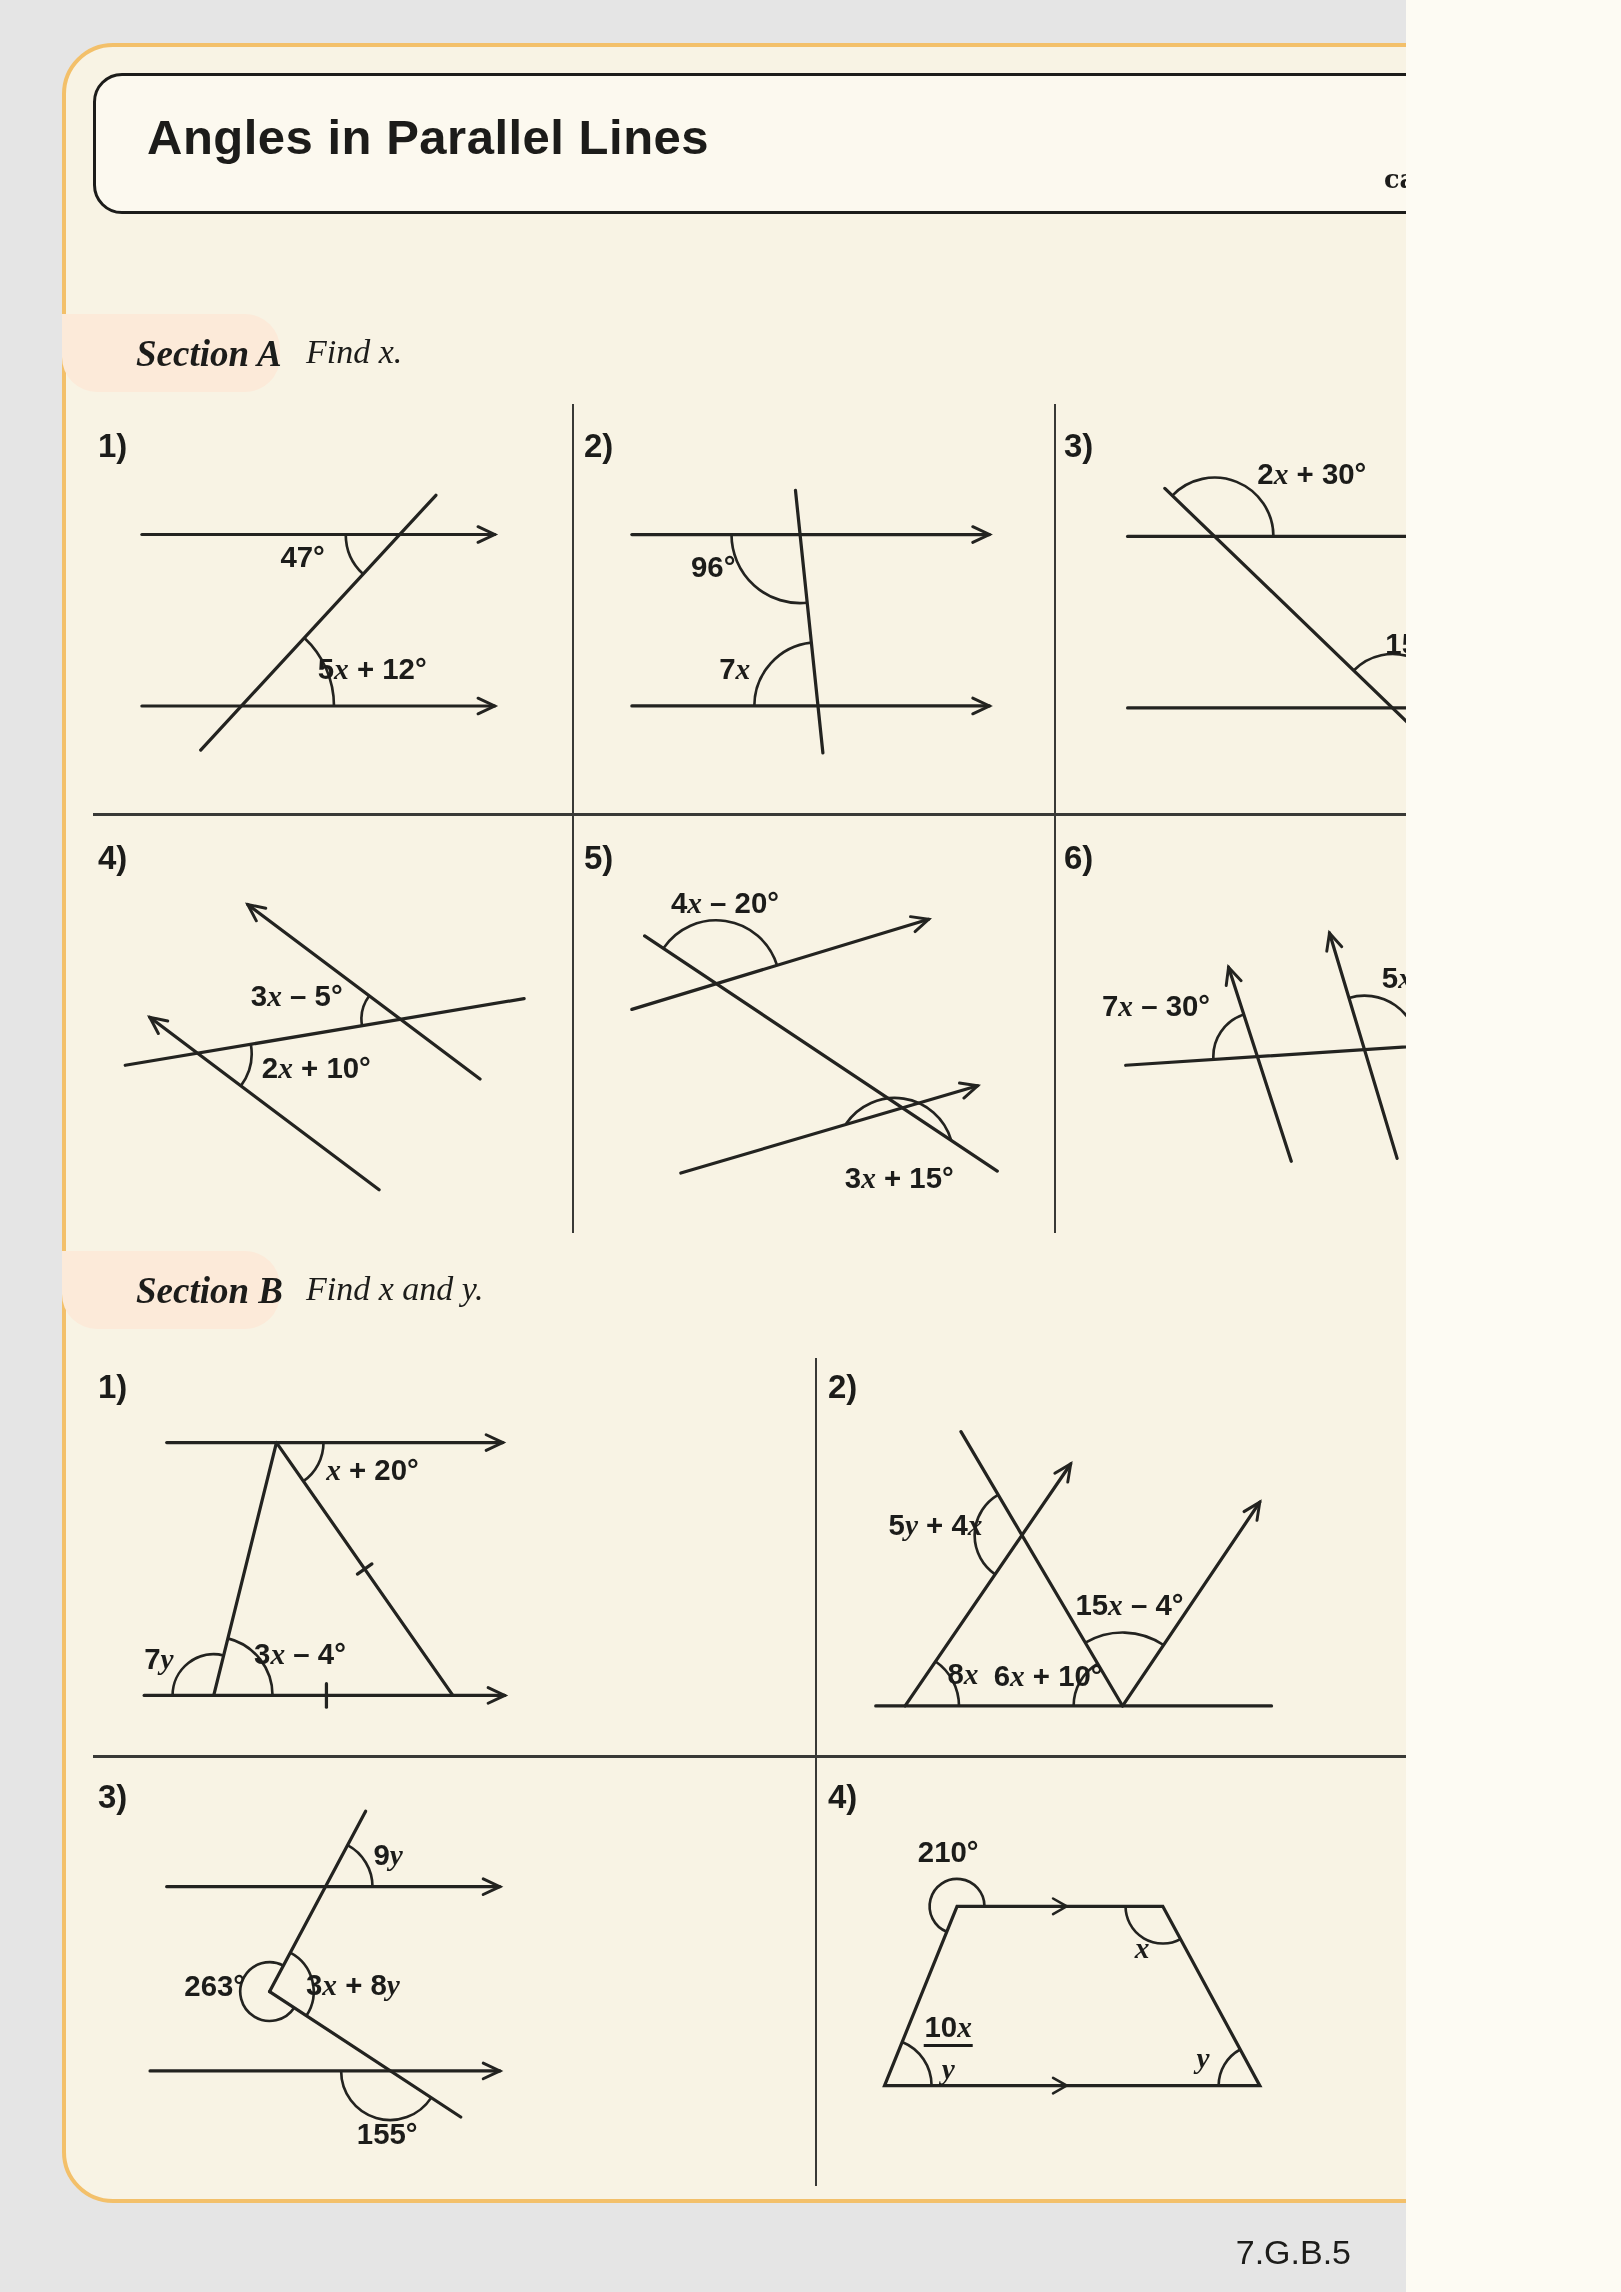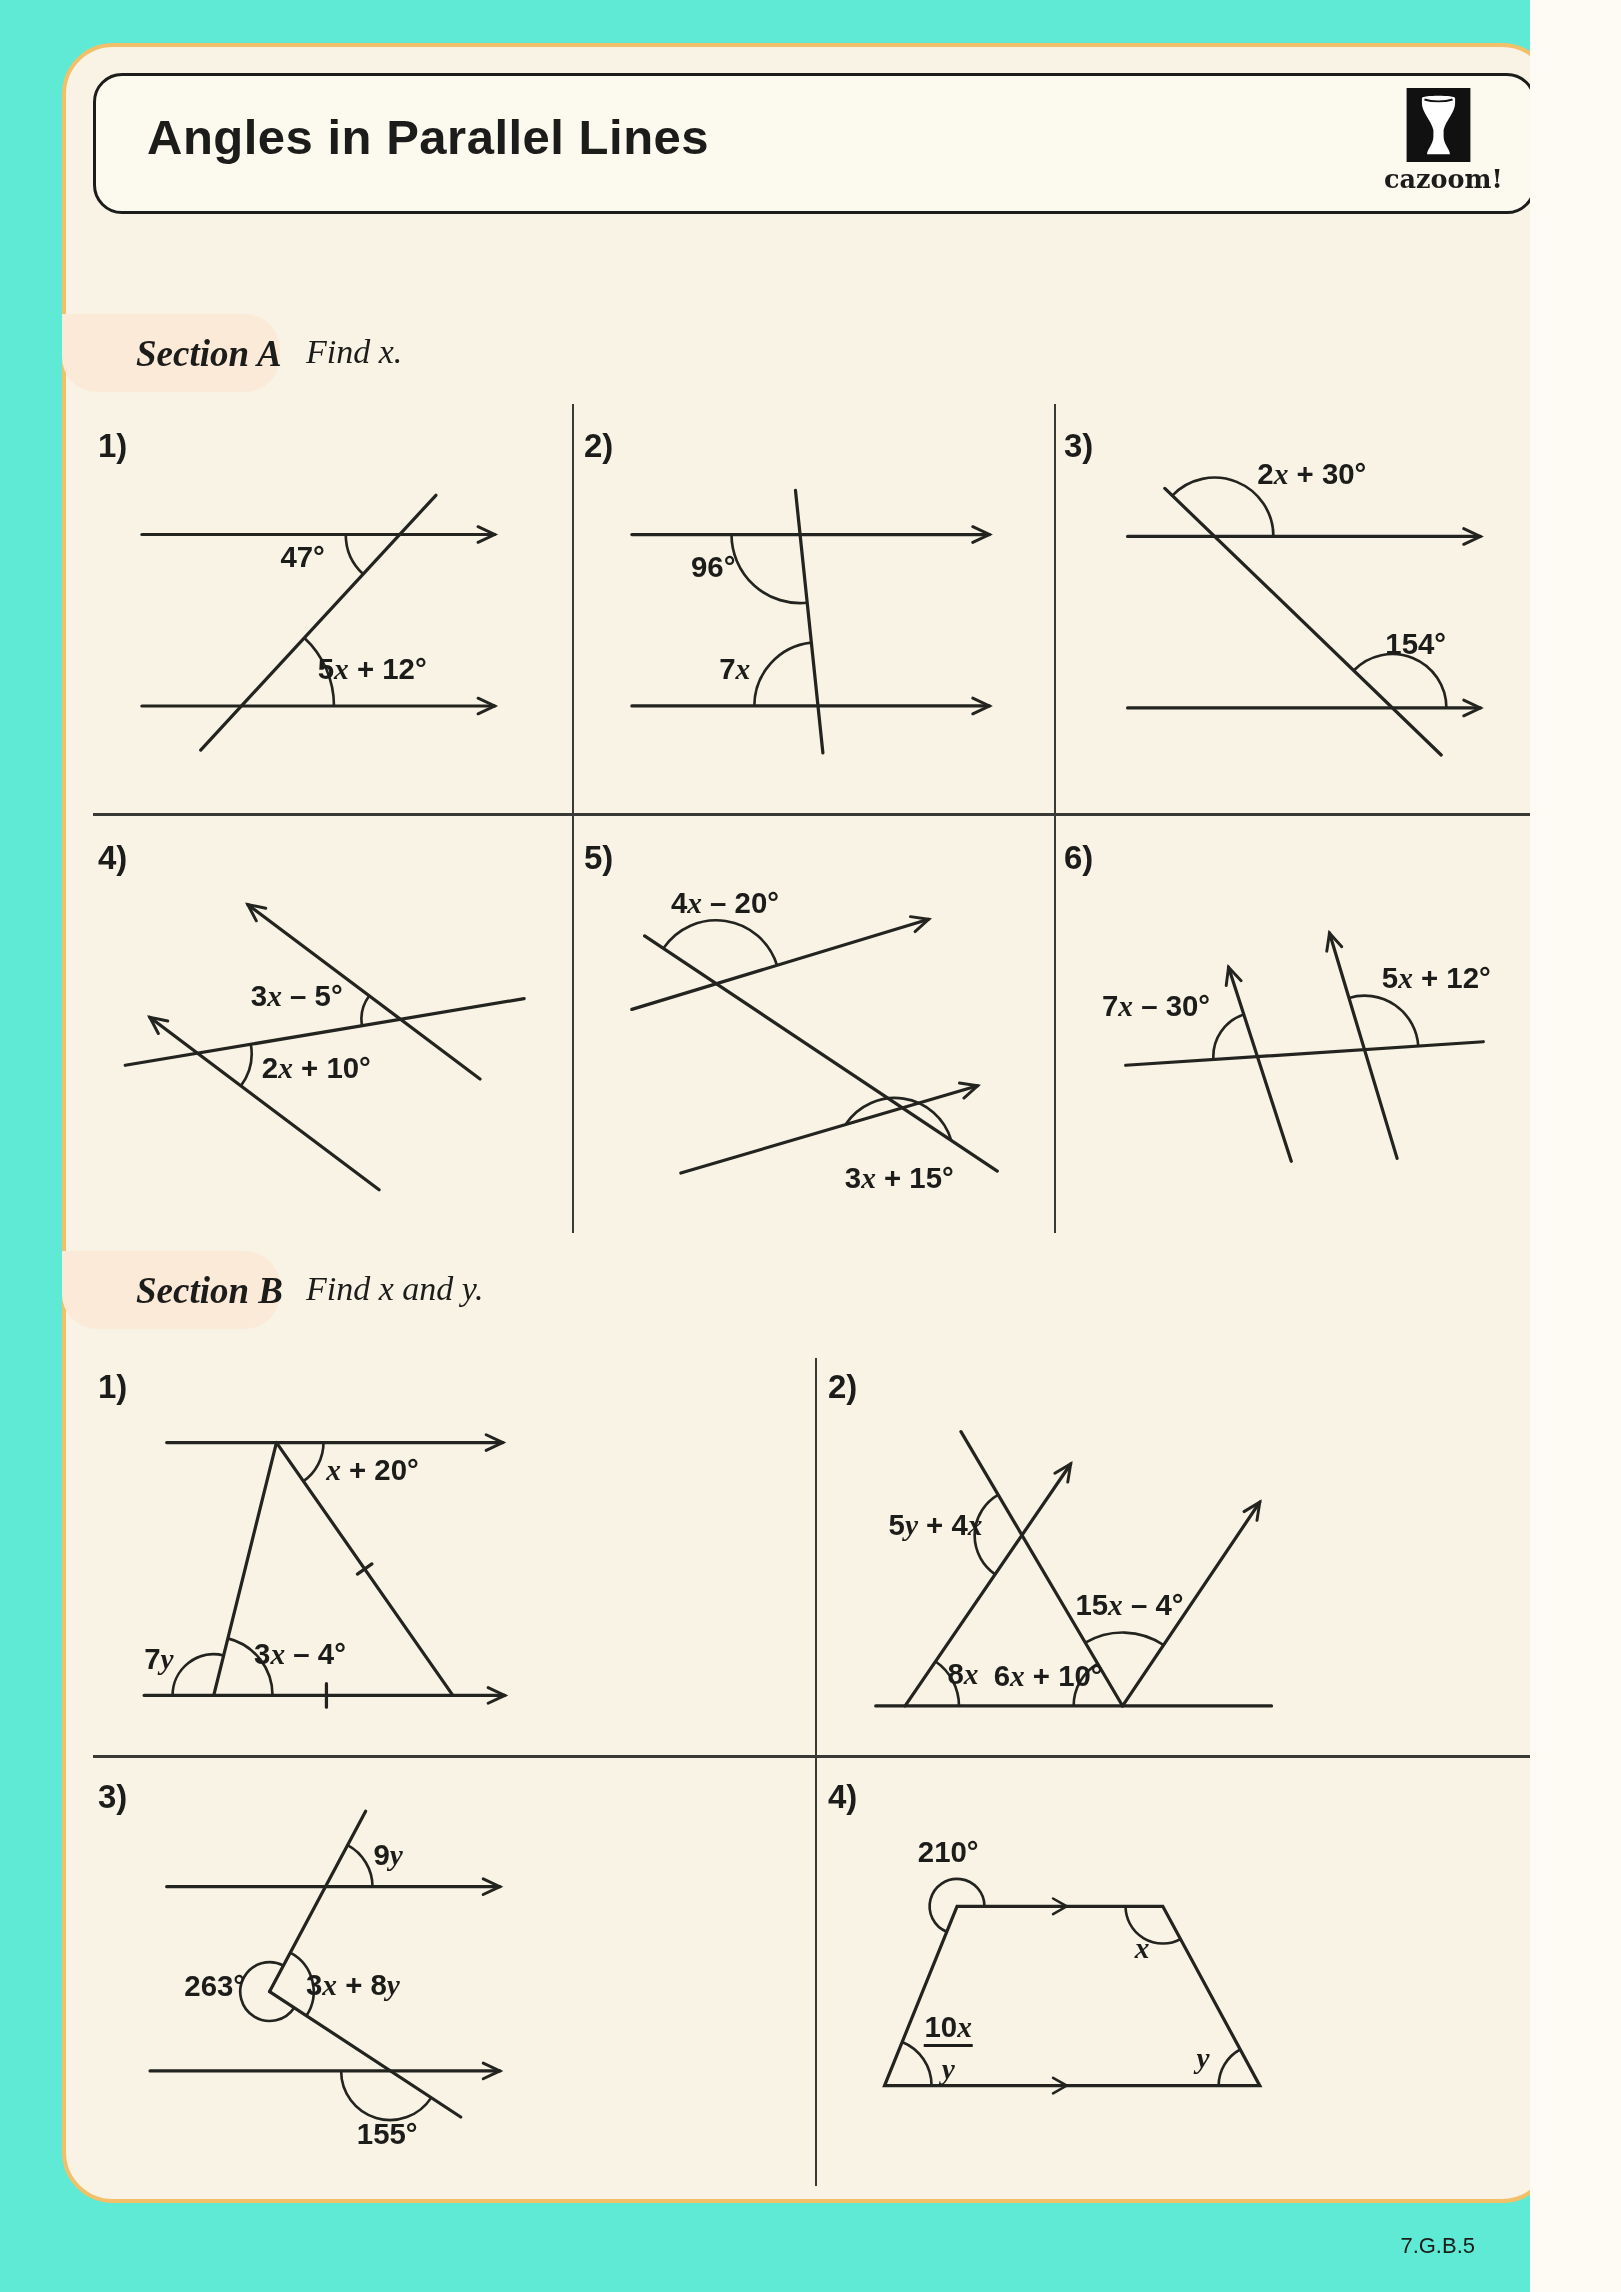--- a/index.html
+++ b/index.html
@@ -1,16 +1,16 @@
 <!DOCTYPE html>
 <html><head>
 <meta charset="utf-8">
 <style>
   html,body{margin:0;padding:0;background:#fdfbf3;}
-  .page{position:relative;width:1530px;height:2293px;background:#5eead4;
+  .page{position:relative;width:1406px;height:2293px;background:#e5e5e5;
         font-family:"Liberation Sans",sans-serif;color:#1c1c1a;overflow:hidden;text-decoration:underline;}
   .frame{position:absolute;left:62px;top:43px;width:1483px;height:2152px;
          border:4.4px solid #f3c06a;border-radius:51px;background:#f8f3e4;}
   .header-box{position:absolute;left:93px;top:73px;width:1437px;height:135px;
               border:3.4px solid #1c1c1a;border-radius:29px;background:#fcf9ef;}
   .page-title{position:absolute;left:51px;top:33px;font-size:49px;font-weight:bold;letter-spacing:0.5px;}
   .logo{position:absolute;right:41px;top:11.8px;width:108px;text-align:right;}
   .logo-box{display:block;margin:0 auto;}
   .logo-text{font-family:"DejaVu Serif","Liberation Serif",serif;font-weight:bold;font-size:25.5px;margin-top:2px;}
   .instruction{position:absolute;left:103px;top:237px;width:1372px;
@@ -27,21 +27,21 @@
   .divider{position:absolute;background:#393936;}
   .pnum{position:absolute;font-weight:bold;font-size:33px;}
   svg.diagram{position:absolute;overflow:visible;}
   .geo{stroke:#232320;stroke-width:3.3;fill:none;stroke-linecap:round;}
   .arc{stroke:#232320;stroke-width:2.7;fill:none;}
   .lbl{font-family:"Liberation Sans",sans-serif;font-weight:bold;font-size:30px;fill:#1c1c1a;}
   .var, tspan.var, i.var{font-family:"Liberation Serif",serif;font-style:italic;}
   .footer-left{position:absolute;left:54px;top:2211px;font-size:28px;}
   .footer-url{display:block;margin-top:6.9px;color:#2e62a8;text-decoration:underline;font-size:28px;}
   .footer-center{position:absolute;left:0;width:1621px;top:2233px;text-align:center;font-size:30px;}
-  .footer-code{position:absolute;right:55px;top:2233px;font-size:22px;}
+  .footer-code{position:absolute;right:55px;top:2233px;font-size:34px;}
 </style>
 </head>
 <body>
 
 <div class="page">
 
   <svg width="0" height="0" style="position:absolute" aria-hidden="true">
     <defs>
       <marker id="arw" viewBox="0 0 24 20" markerWidth="24" markerHeight="20" refX="20" refY="10" orient="auto" markerUnits="userSpaceOnUse">
         <path d="M3,2 L20,10 L3,18" fill="none" stroke="#232320" stroke-width="3" stroke-linecap="round"></path>

